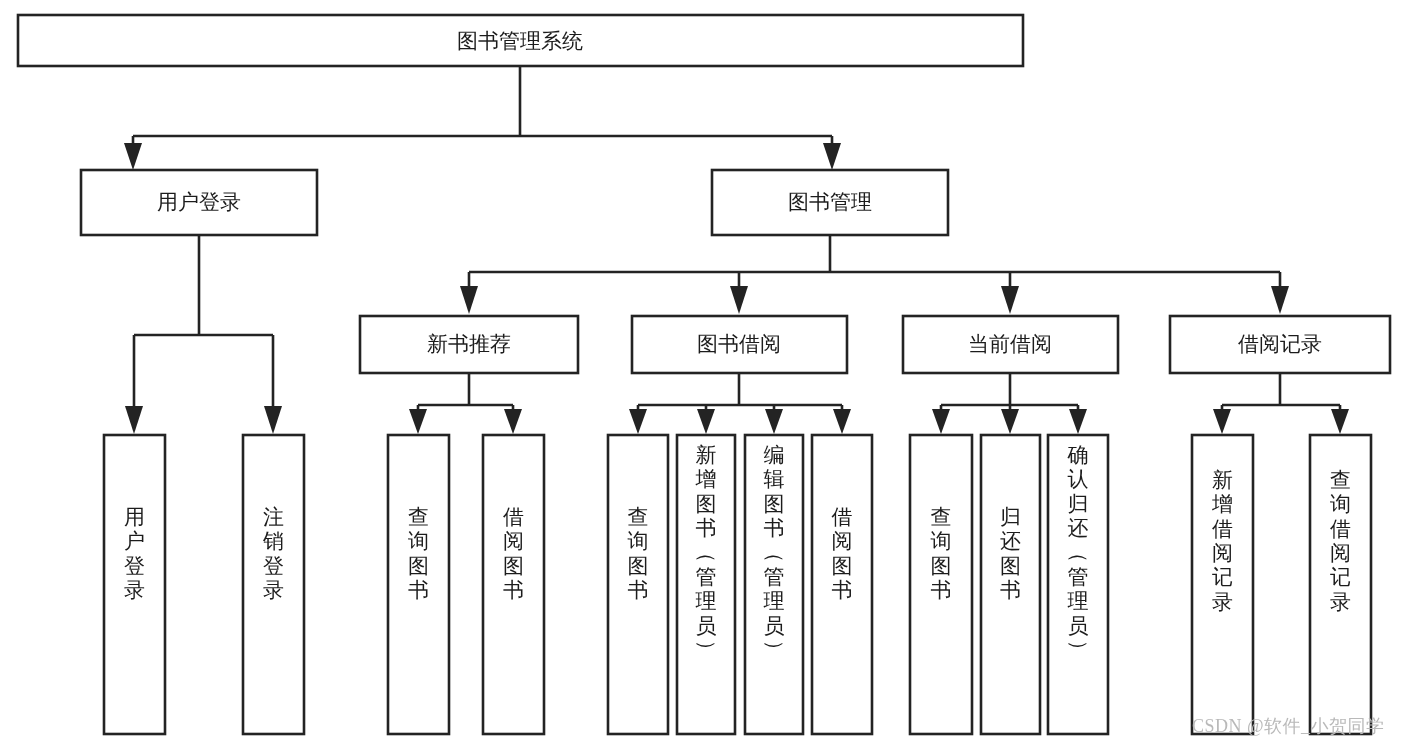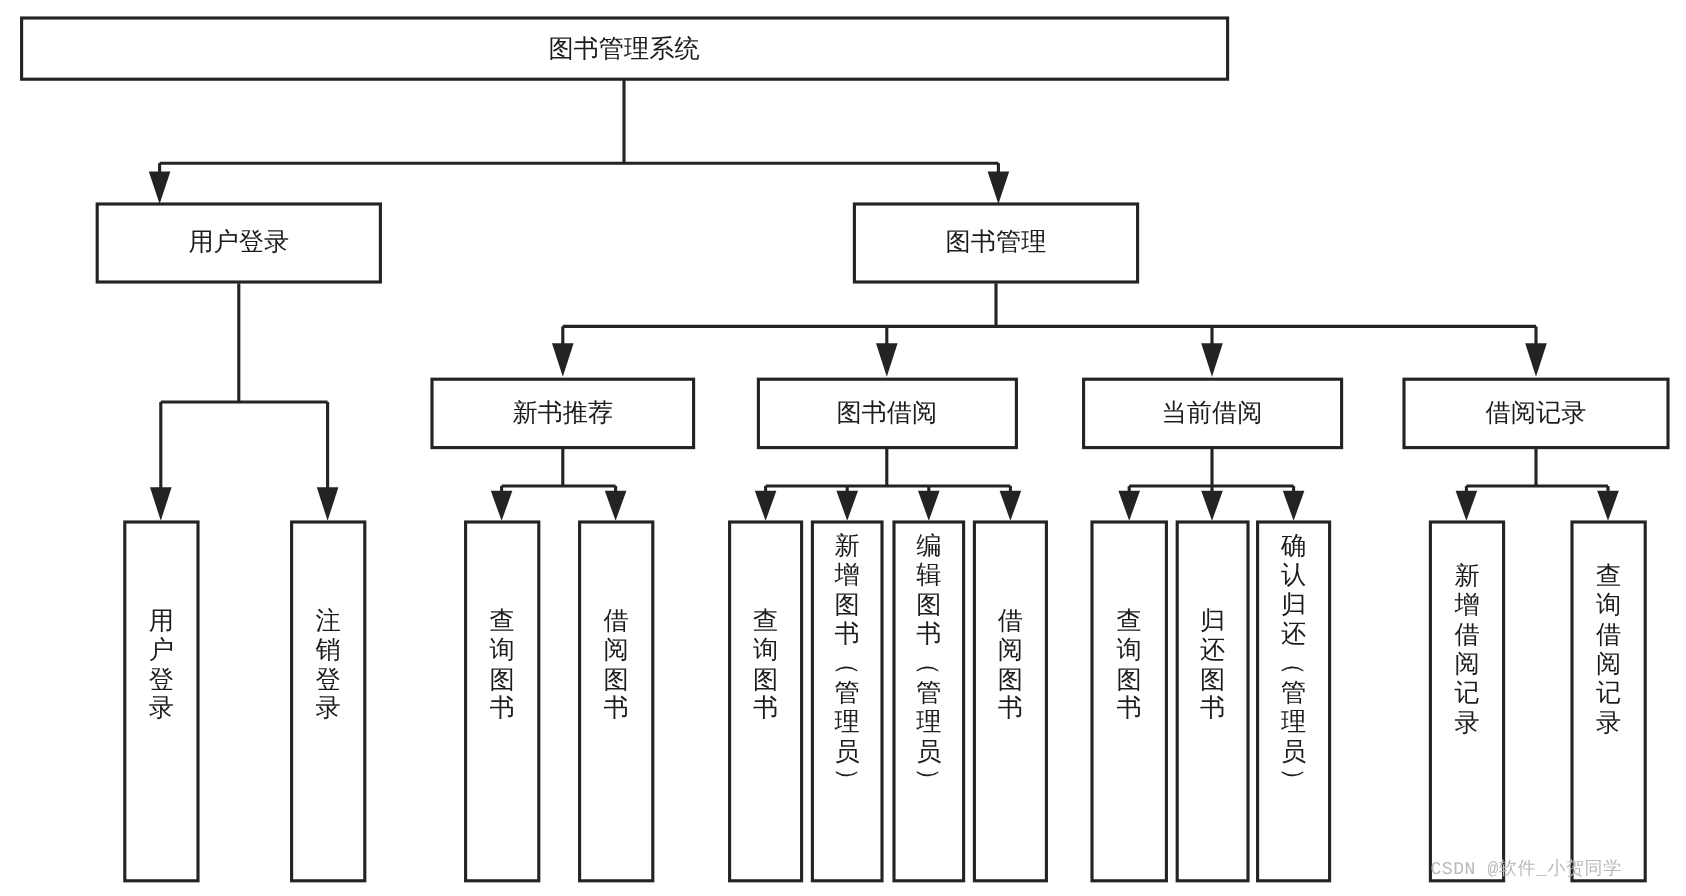--- a/index.html
+++ b/index.html
@@ -65,23 +65,23 @@
     display: block;
   }
   .vlabel .paren {
     display: block;
     transform: rotate(90deg);
   }
   .watermark {
     position: absolute;
     left: 1192px;
     top: 714px;
-    font-size: 15px;
+    font-size: 18px;
     color: #b9b9b9;
-    font-family: Liberation Mono, monospace;
+    font-family: Liberation Serif, serif;
     letter-spacing: 0.5px;
     white-space: nowrap;
   }
 </style>
 </head>
 <body>
 
 <div id="diagram-root">
 
   <svg class="canvas" viewBox="0 0 1405 747" xmlns="http://www.w3.org/2000/svg">

